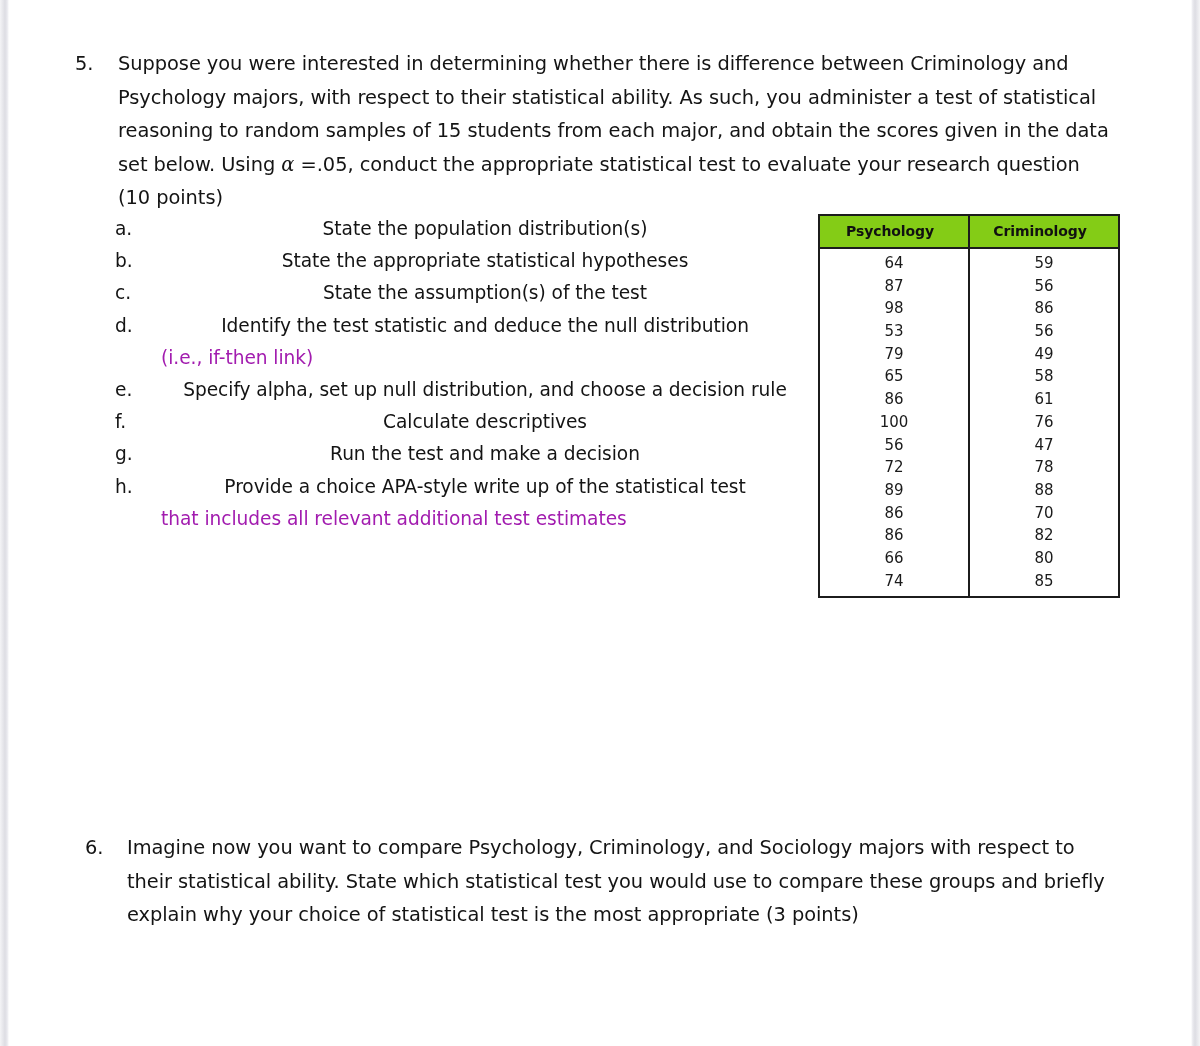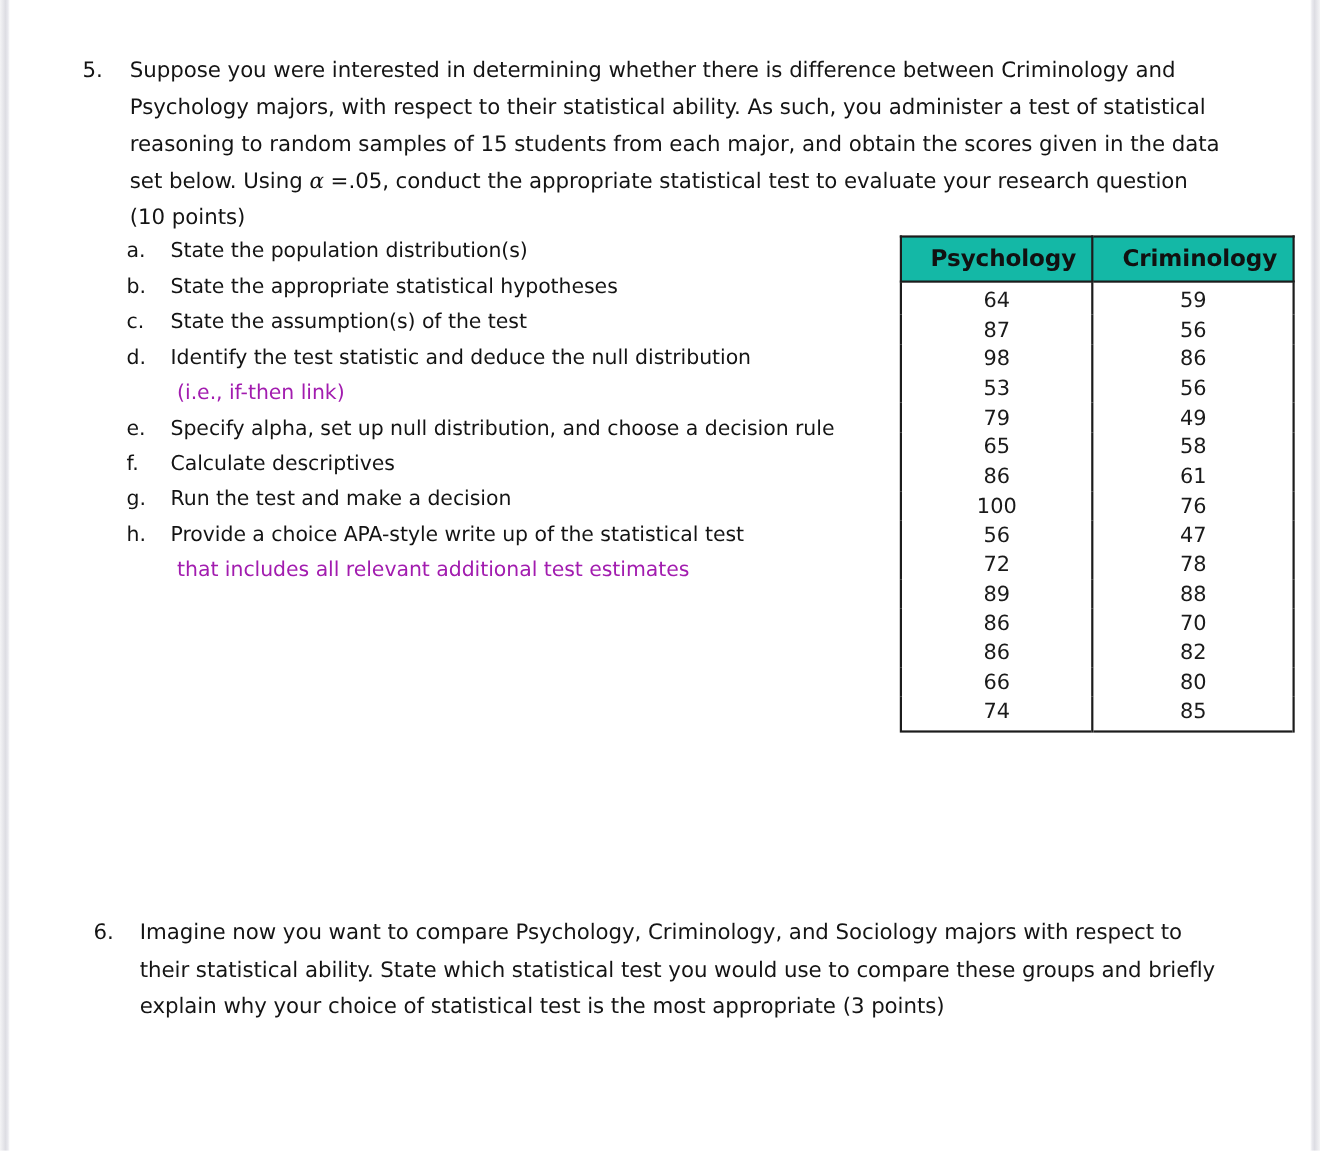--- a/index.html
+++ b/index.html
@@ -81,20 +81,21 @@
     line-height: 32.2px;
     letter-spacing: -0.05px;
     color: #141414;
   }
   .sub-marker {
     width: 40px;
     flex: 0 0 40px;
   }
   .sub-text {
     flex: 1 1 auto;
+    text-align: center;
   }
   .sub-cont {
     padding-left: 46px;
     font-size: 18.6px;
     line-height: 32.2px;
     letter-spacing: -0.05px;
     color: #a21caf;
   }
 
   
@@ -102,32 +103,32 @@
     position: absolute;
     left: 809px;
     top: 214px;
   }
   table.data-table {
     border-collapse: collapse;
     border: 2.5px solid #1c1c1c;
     background: #ffffff;
   }
   table.data-table th {
-    background: #14b8a6;
-    font-size: 21px;
+    background: #84cc16;
+    font-size: 14px;
     font-weight: bold;
     color: #111111;
-    padding: 7px 14px 8px 26px;
+    padding: 7px 14px 8px 6px;
     border: 2px solid #1c1c1c;
     text-align: center;
     letter-spacing: -0.1px;
     min-width: 120px;
   }
   table.data-table td {
-    font-size: 19px;
+    font-size: 15px;
     color: #1a1a1a;
     text-align: center;
     padding: 2.3px 14px 2.4px 14px;
     border-left: 2px solid #1c1c1c;
     border-right: 2px solid #1c1c1c;
     border-top: none;
     border-bottom: none;
     min-width: 120px;
   }
   table.data-table tbody tr:first-child td {

